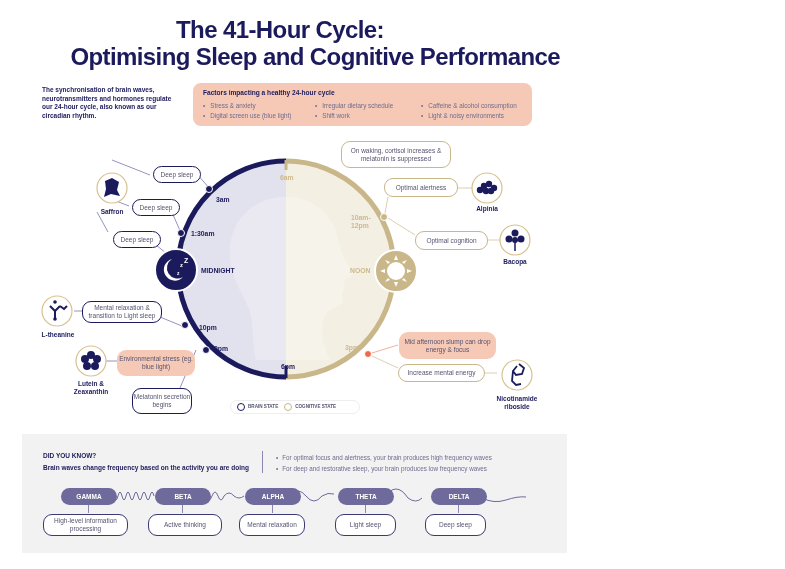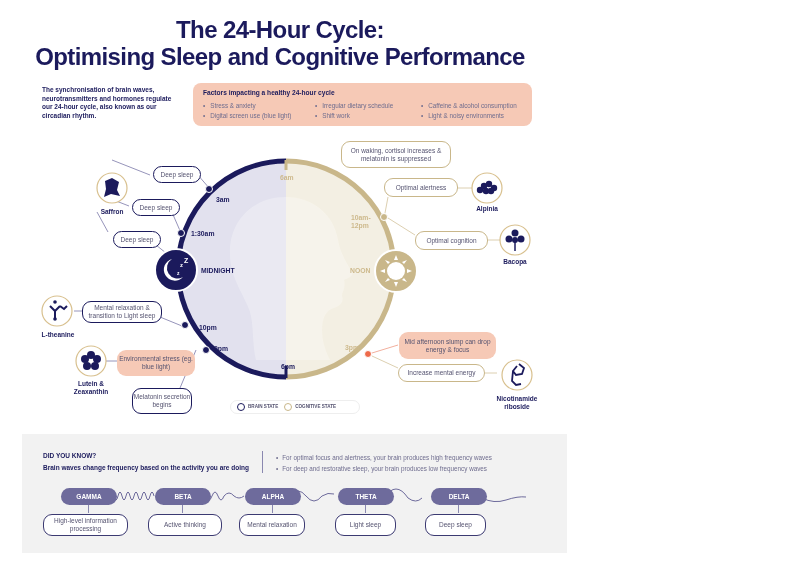--- a/index.html
+++ b/index.html
@@ -1,20 +1,20 @@
 <!DOCTYPE html>
 <html><head>
 <meta charset="utf-8">
 <style>
   html,body{margin:0;padding:0;background:#ffffff;}
   body{width:785px;height:569px;position:relative;overflow:hidden;font-family:"Liberation Sans",sans-serif;color:#1b1a5c;}
   .abs{position:absolute;}
   .title{left:0;width:560px;text-align:center;font-weight:700;color:#1b1a5c;letter-spacing:-0.6px;}
   .t1{top:17px;font-size:24px;line-height:26px;}
-  .t2{top:44px;font-size:24px;line-height:26px;}
+  .t2{top:44px;font-size:24px;line-height:26px;text-align:right;}
   .intro{left:42px;top:86px;width:140px;font-size:6.5px;line-height:8.5px;font-weight:700;color:#1b1a5c;}
   .factors{left:193px;top:83px;width:339px;height:43px;background:#f6c9b6;border-radius:8px;}
   .factors .fh{position:absolute;left:10px;top:6px;font-size:6.6px;font-weight:700;color:#1b1a5c;}
   .factors .col{position:absolute;top:18px;font-size:6.3px;line-height:10px;color:#6e6c8e;}
   .factors .col div:before{content:"\2022";margin-right:5px;color:#6e6c8e;}
   .pill{position:absolute;background:#fff;border:1.2px solid #1b1a5c;border-radius:9px;font-size:6.5px;color:#555370;text-align:center;display:flex;align-items:center;justify-content:center;line-height:8px;box-sizing:border-box;}
   .pill.gold{border-color:#c9b78a;}
   .pill.salmon{background:#f6c9b6;border:none;}
   .herbl{position:absolute;font-size:6.5px;font-weight:700;color:#1b1a5c;text-align:center;line-height:8px;}
   .tl{position:absolute;font-size:6.8px;font-weight:700;}
@@ -28,21 +28,21 @@
   .dykdiv{left:262px;top:451px;width:1px;height:22px;background:#8a88b0;}
   .dykr{left:276px;top:452px;font-size:6.3px;line-height:11px;color:#6e6c8e;}
   .dykr div:before{content:"\2022";margin-right:4px;}
   .wave{position:absolute;height:17px;border-radius:9px;background:#6e6b9c;color:#fff;font-size:6.5px;font-weight:700;display:flex;align-items:center;justify-content:center;}
   .wavedesc{position:absolute;height:22px;border:1.2px solid #3c3a72;border-radius:9px;background:#fff;font-size:6.5px;color:#555370;text-align:center;display:flex;align-items:center;justify-content:center;line-height:8px;box-sizing:border-box;}
   .stem{position:absolute;width:1px;height:8px;background:#8a88b0;}
 </style>
 </head>
 <body>
 
-<div class="abs title t1">The 24-Hour Cycle:</div>
+<div class="abs title t1">The 41-Hour Cycle:</div>
 <div class="abs title t2">Optimising Sleep and Cognitive Performance</div>
 <div class="abs intro">The synchronisation of brain waves, neurotransmitters and hormones regulate our 24-hour cycle, also known as our circadian rhythm.</div>
 
 <div class="abs factors">
   <div class="fh">Factors impacting a healthy 24-hour cycle</div>
   <div class="col" style="left:10px">
     <div>Stress &amp; anxiety</div>
     <div>Digital screen use (blue light)</div>
   </div>
   <div class="col" style="left:122px">

